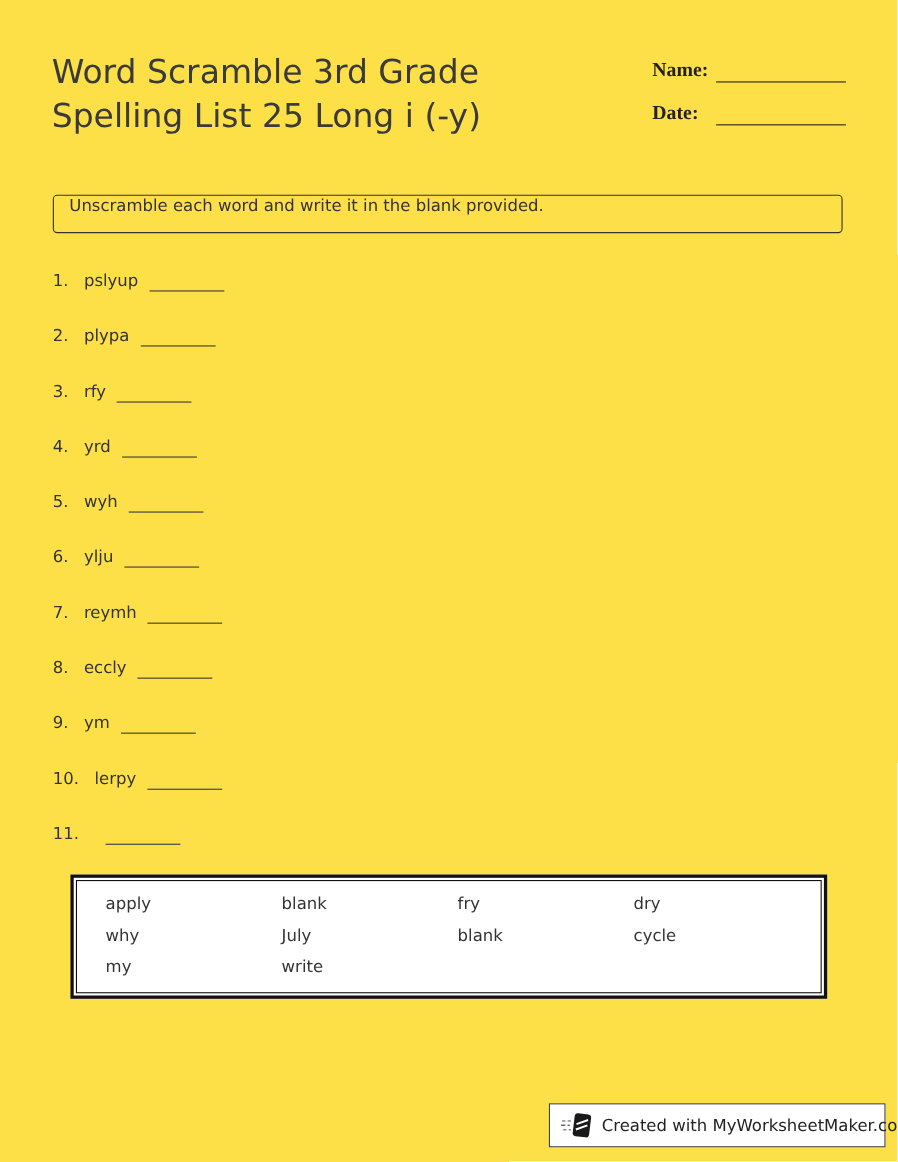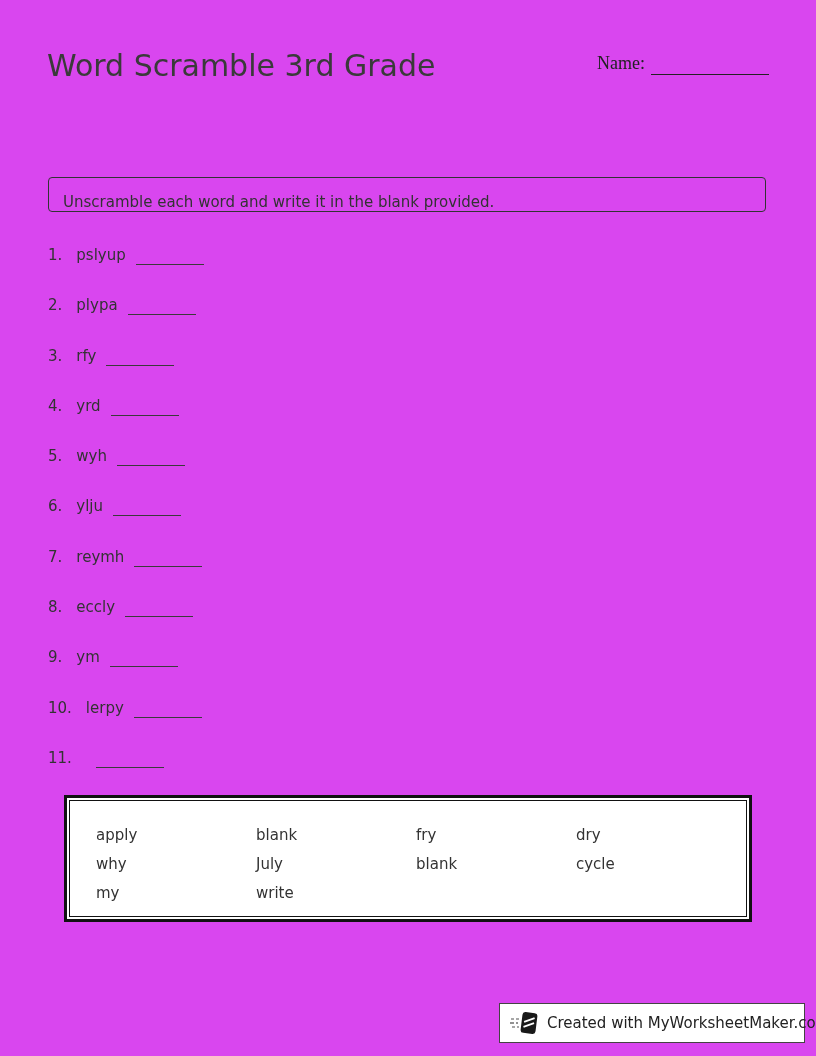--- a/index.html
+++ b/index.html
@@ -1,20 +1,20 @@
 <!DOCTYPE html>
 <html><head>
 <meta charset="utf-8">
 <style>
   html, body { margin: 0; padding: 0; background: #ffffff; }
   .page {
     position: relative;
     width: 816px;
     height: 1056px;
-    background: #d946ef;
+    background: #fde047;
     font-family: "DejaVu Sans", sans-serif;
     color: #3a3a3a;
     overflow: hidden;
   }
 
   
   .title {
     position: absolute;
     left: 47px;
     top: 46px;
@@ -29,46 +29,47 @@
     top: 50px;
   }
   .nd-row {
     display: flex;
     align-items: flex-end;
     margin-bottom: 14px;
   }
   .nd-label {
     display: inline-block;
     width: 52px;
-    text-align: right;
+    text-align: left;
     margin-right: 6px;
     font-family: "Liberation Serif", "DejaVu Serif", serif;
     font-size: 18px;
     line-height: 24px;
     color: #222222;
+    font-weight: bold;
   }
   .nd-line {
     display: inline-block;
     width: 118px;
     height: 24px;
     border-bottom: 1.2px solid #222222;
   }
 
   
   .instruction-box {
     position: absolute;
     left: 48px;
     top: 177px;
     width: 718px;
     height: 35px;
     box-sizing: border-box;
     border: 1px solid #333333;
     border-radius: 4px;
     display: flex;
-    align-items: flex-end;
+    align-items: flex-start;
     padding-left: 14px;
     font-size: 15px;
     color: #333333;
   }
 
   
   .items {
     position: absolute;
     left: 48px;
     top: 243px;
@@ -104,21 +105,21 @@
     left: 64px;
     top: 795px;
     width: 688px;
     box-sizing: border-box;
     border: 3px solid #111111;
     padding: 2px;
     background: #ffffff;
   }
   .wordbank-inner {
     border: 1.5px solid #111111;
-    padding: 24px 0 12px 26px;
+    padding: 10px 0 12px 26px;
     display: grid;
     grid-template-columns: 160px 160px 160px 160px;
     row-gap: 8px;
     font-size: 15px;
     line-height: 21px;
     color: #333333;
   }
 
   
   .footer-box {
@@ -142,25 +143,30 @@
   }
   .logo-icon { flex: 0 0 auto; }
 </style>
 </head>
 <body>
 
 <div class="page">
 
   <div class="title">
     <div>Word Scramble 3rd Grade</div>
+    <div>Spelling List 25 Long i (-y)</div>
   </div>
 
   <div class="namedate">
     <div class="nd-row">
       <span class="nd-label">Name:</span>
+      <span class="nd-line"></span>
+    </div>
+    <div class="nd-row">
+      <span class="nd-label">Date:</span>
       <span class="nd-line"></span>
     </div>
   </div>
 
   <div class="instruction-box">
     <span>Unscramble each word and write it in the blank provided.</span>
   </div>
 
   <div class="items">
     <div class="item">

